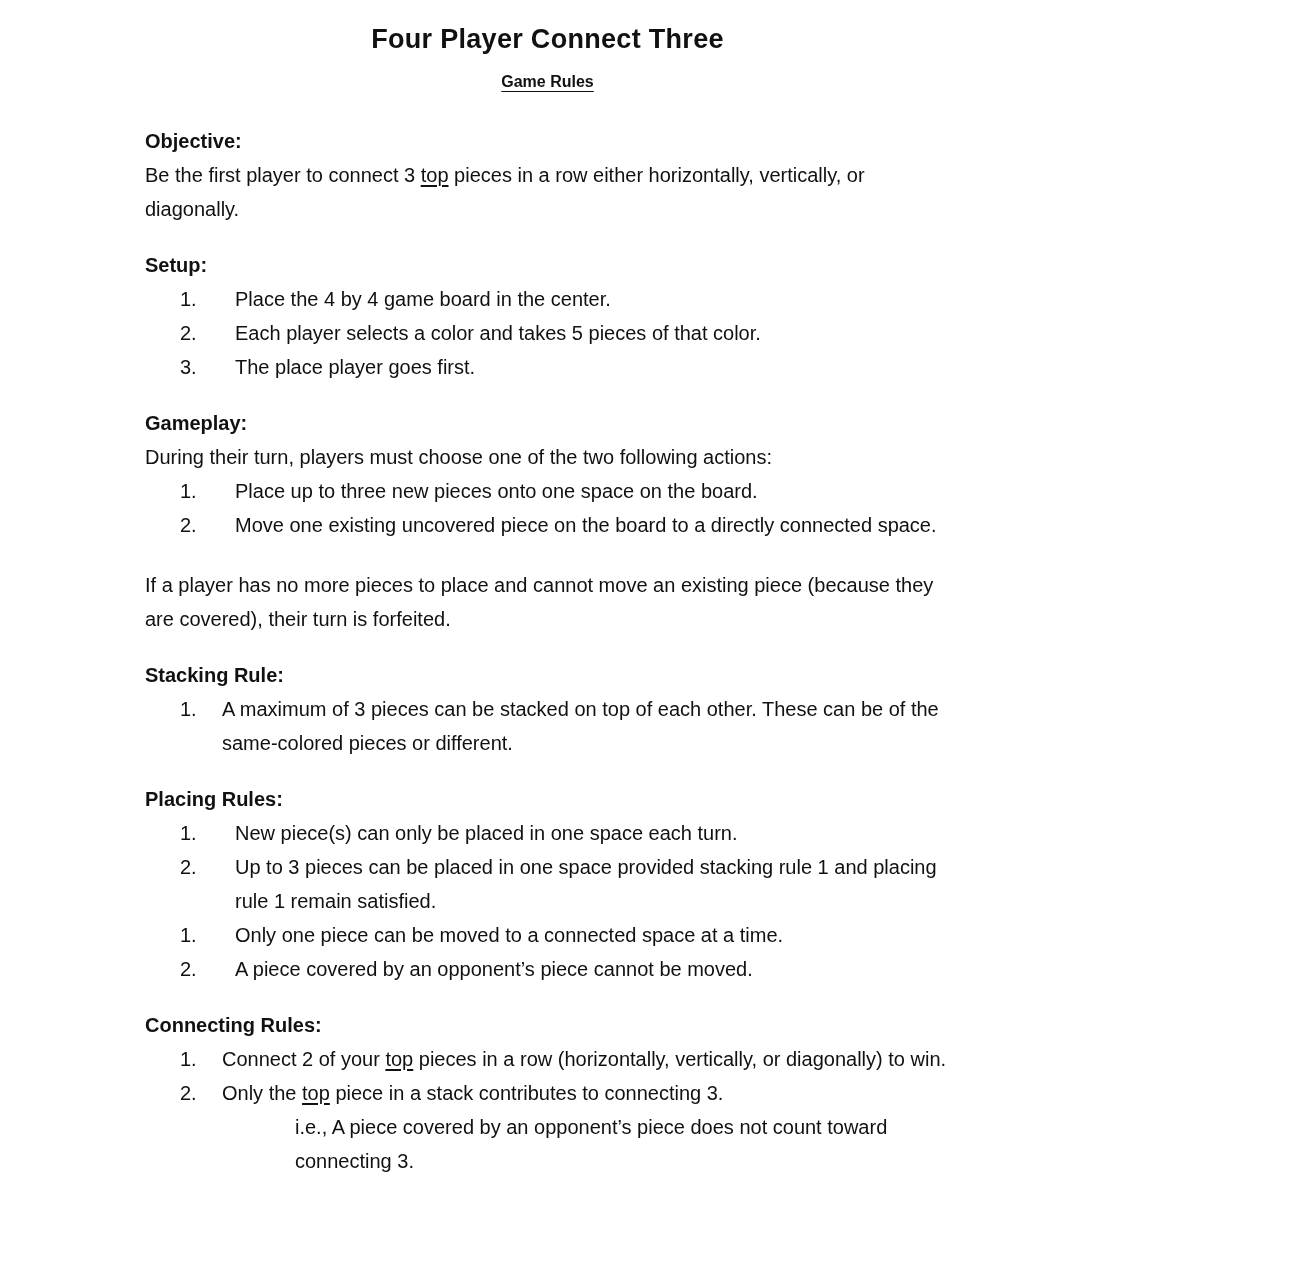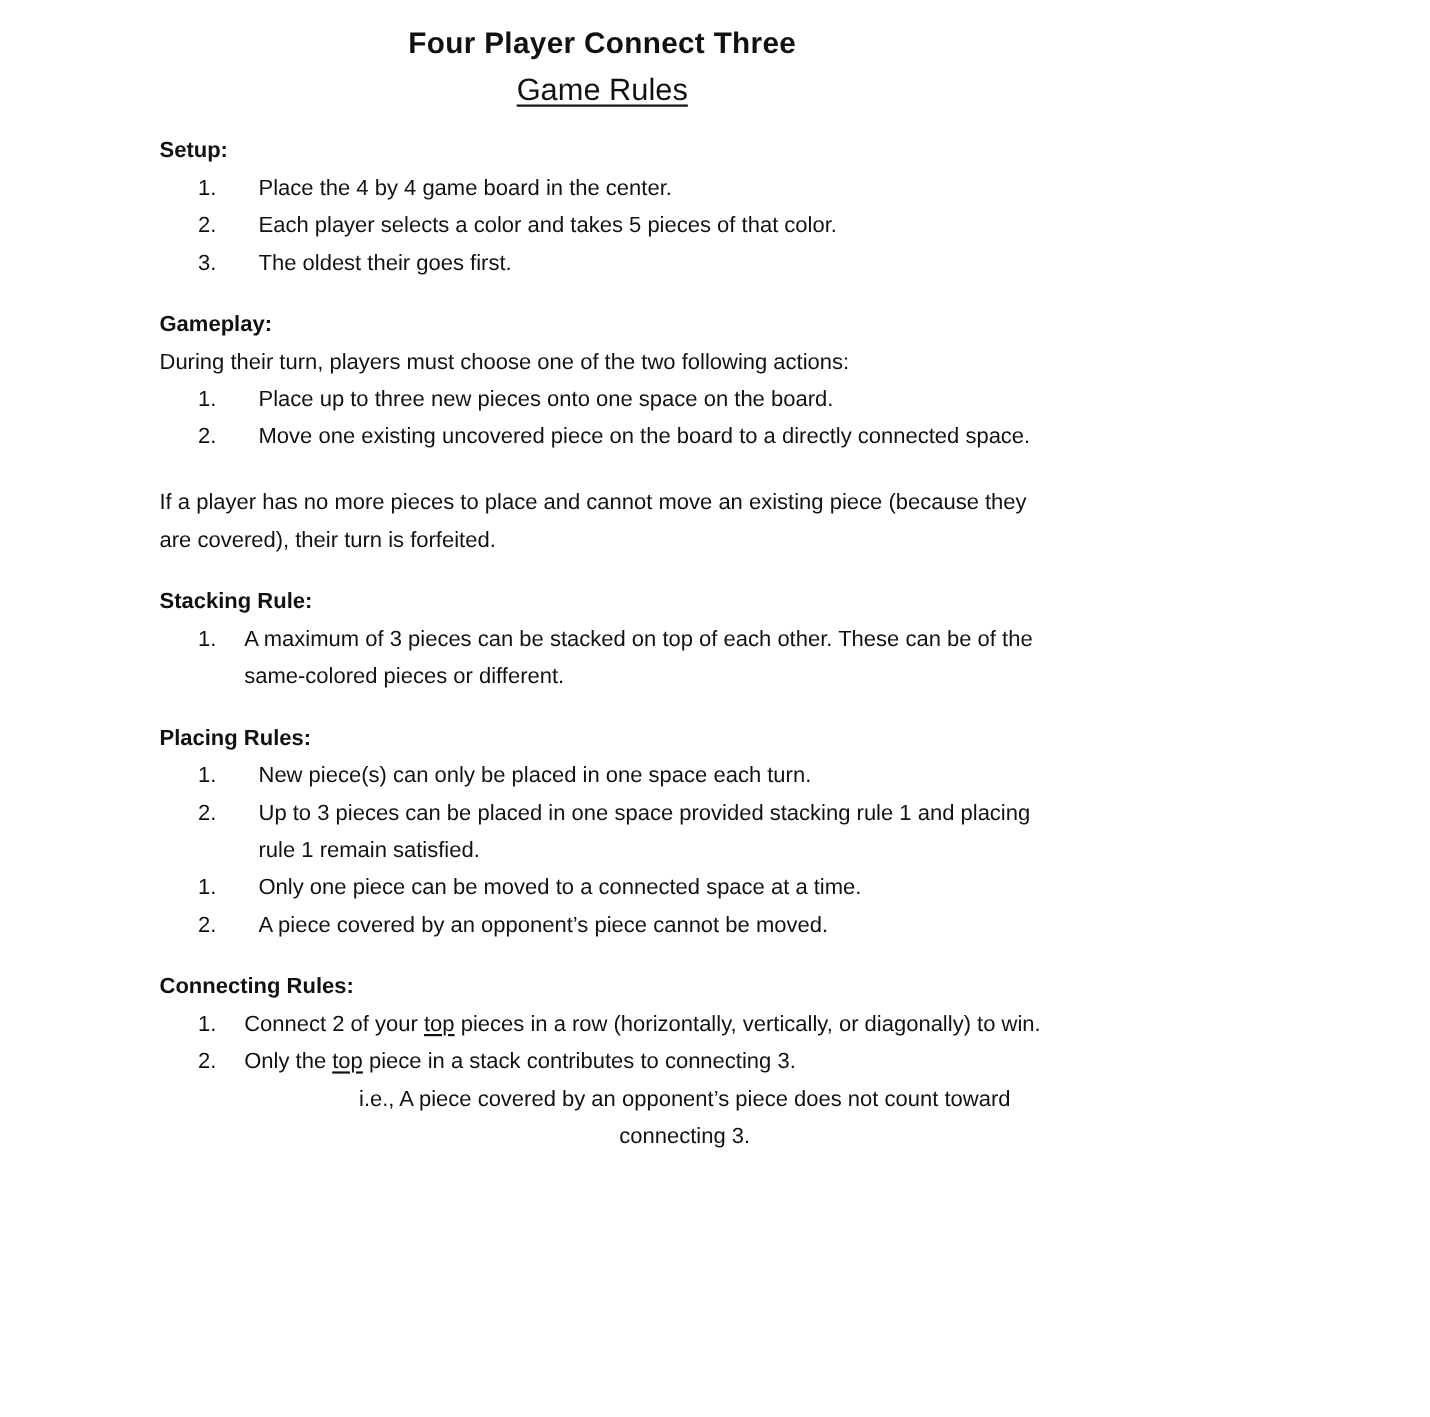--- a/index.html
+++ b/index.html
@@ -23,23 +23,23 @@
     margin: 0;
     text-align: center;
     font-size: 27px;
     line-height: 38px;
     font-weight: 700;
     letter-spacing: 0.3px;
   }
   .subtitle {
     margin: 8px 0 0 0;
     text-align: center;
-    font-size: 28px;
+    font-size: 16px;
     line-height: 32px;
-    font-weight: 400;
+    font-weight: 700;
   }
   .subtitle .underline {
     text-decoration: underline;
     text-underline-offset: 4px;
   }
   .h {
     margin: 22px 0 0 0;
     font-size: 20px;
     line-height: 34px;
     font-weight: 700;
@@ -78,46 +78,49 @@
   }
   .w930  { max-width: 930px; }
   .w845  { max-width: 845px; }
   .txt.w800 { flex: 0 1 800px; }
   .txt.w845 { flex: 0 1 845px; }
   .subnote {
     margin-left: 115px;
     max-width: 700px;
     font-size: 20px;
     line-height: 34px;
-    text-align: center;
   }
 </style>
 </head>
 <body>
 
 <div class="doc">
 
   <h1 class="title">Four Player Connect Three</h1>
   <h2 class="subtitle"><span class="underline">Game Rules</span></h2>
 
+  <section>
+    <p class="h first">Objective:</p>
+    <p class="p w930"><span>Be the first player to connect 3 </span><span class="u">top</span><span> pieces in a row either horizontally, vertically, or diagonally.</span></p>
+  </section>
 
   <section>
     <p class="h">Setup:</p>
     <div class="list">
       <div class="li">
         <span class="num">1.</span>
         <span class="txt">Place the 4 by 4 game board in the center.</span>
       </div>
       <div class="li">
         <span class="num">2.</span>
         <span class="txt">Each player selects a color and takes 5 pieces of that color.</span>
       </div>
       <div class="li">
         <span class="num">3.</span>
-        <span class="txt">The oldest their goes first.</span>
+        <span class="txt">The place player goes first.</span>
       </div>
     </div>
   </section>
 
   <section>
     <p class="h">Gameplay:</p>
     <p class="p">During their turn, players must choose one of the two following actions:</p>
     <div class="list">
       <div class="li">
         <span class="num">1.</span>

